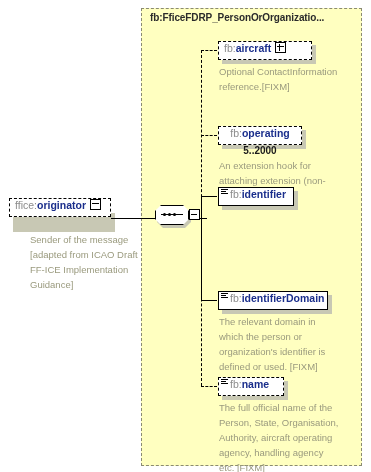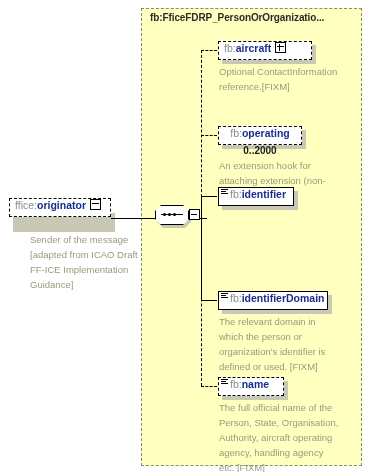--- a/index.html
+++ b/index.html
@@ -260,21 +260,21 @@
     <span class="expander plus"></span>
   </div>
   <div class="desc" style="left:219px; top:64px;">Optional ContactInformation reference.[FIXM]</div>
 
   <div class="line-h dashed" style="left:201px; top:135px; width:16px;"></div>
   <div class="node-shadow" style="left:222px; top:130px; width:84px; height:19px;"></div>
   <div class="node dashed" style="left:218px; top:126px; width:84px; justify-content:center;">
     <span class="prefix">fb:</span>
     <span class="localname">operating</span>
   </div>
-  <div class="cardinality" style="left:218px; top:145px; width:84px;">0..2000</div>
+  <div class="cardinality" style="left:218px; top:145px; width:84px;">5..2000</div>
   <div class="desc" style="left:219px; top:158px;">An extension hook for attaching extension (non-core) classes.</div>
 
   <div class="line-h solid" style="left:201px; top:196px; width:16px;"></div>
   <div class="node-shadow" style="left:222px; top:191px; width:76px; height:19px;"></div>
   <div class="node solid has-eq" style="left:218px; top:187px; width:76px;">
     <span class="eq-icon">
         <i></i>
         <i></i>
         <i></i>
       </span>

